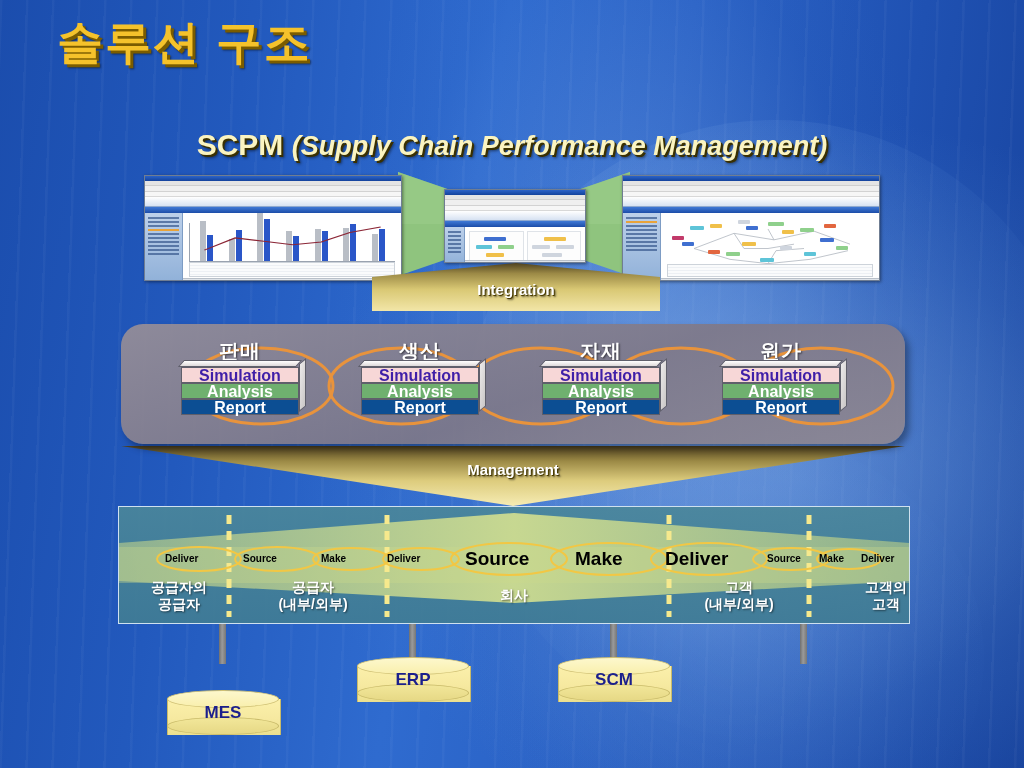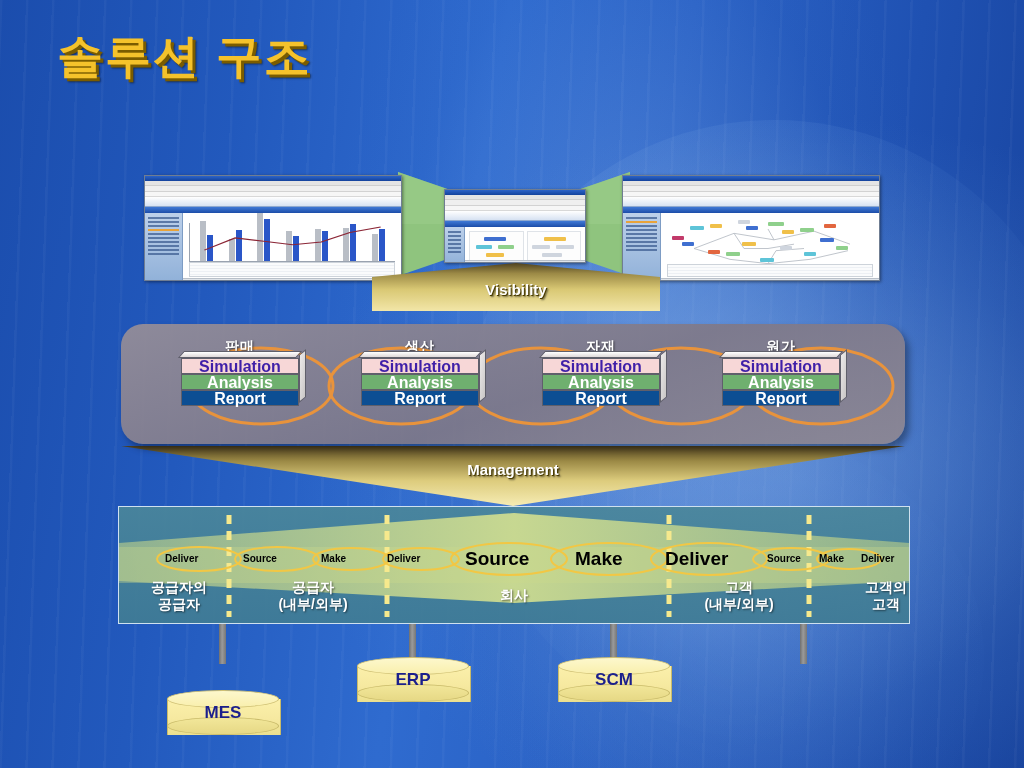--- a/index.html
+++ b/index.html
@@ -21,21 +21,21 @@
     opacity:.8;pointer-events:none;}
   .bgglow{position:absolute;right:-60px;top:120px;width:620px;height:620px;border-radius:50%;
     background:radial-gradient(circle at 40% 40%,rgba(140,180,235,.38),rgba(90,140,215,.12) 55%,rgba(60,110,195,0) 72%);
     pointer-events:none;}
   .bgglow2{position:absolute;right:40px;bottom:-120px;width:520px;height:460px;border-radius:50%;
     background:radial-gradient(circle at 50% 40%,rgba(120,165,230,.30),rgba(70,120,205,.08) 60%,rgba(40,95,185,0) 75%);
     pointer-events:none;}
 
   
   #title{
-    position:absolute;left:57px;top:26px;
+    position:absolute;left:57px;top:12px;
     font-size:46px;font-weight:bold;color:#f5c22b;letter-spacing:2px;
     text-shadow:3px 3px 0 #7a5c00, 4px 4px 2px rgba(0,0,0,.45);
     white-space:nowrap;
   }
   
   #scpm{
     position:absolute;left:0;right:0;top:128px;text-align:center;
     font-size:30px;font-weight:bold;color:#fbf4c0;
     text-shadow:2px 2px 0 #3a3000, 3px 3px 3px rgba(0,0,0,.5);
     white-space:nowrap;
@@ -88,21 +88,21 @@
   #visibility-arrow{position:absolute;left:372px;top:263px;width:288px;height:48px;z-index:3;}
   #visibility-label{position:absolute;left:372px;top:281px;width:288px;text-align:center;z-index:4;
       font-size:15px;font-weight:bold;color:#ffffff;text-shadow:1px 1px 0 #4a3c00,2px 2px 2px rgba(0,0,0,.55);}
 
   
   #mid-panel{position:absolute;left:121px;top:324px;width:784px;height:120px;border-radius:22px;
     background:linear-gradient(160deg,rgba(150,142,152,.93),rgba(128,120,134,.90) 55%,rgba(142,135,146,.92));
     box-shadow:4px 5px 7px rgba(0,0,0,.35);z-index:3;overflow:hidden;}
   #mid-rings{position:absolute;left:121px;top:324px;width:784px;height:120px;z-index:4;pointer-events:none;}
   .pillar{position:absolute;z-index:5;width:140px;}
-  .pillar .ptitle{text-align:center;font-size:14px;font-weight:bold;color:#ffffff;
+  .pillar .ptitle{text-align:center;font-size:20px;font-weight:bold;color:#ffffff;
       text-shadow:1px 1px 2px rgba(0,0,0,.6);margin-bottom:2px;letter-spacing:1px;}
   .stack{position:relative;width:118px;margin:0 auto;}
   .stack .face{position:relative;width:118px;height:16px;line-height:16px;text-align:center;
       font-size:16px;font-weight:bold;border:1px solid #5f5f6b;box-sizing:border-box;}
   .stack .f-sim{background:#f7d7d7;color:#3f1fa8;}
   .stack .f-ana{background:#6fb06f;color:#ffffff;}
   .stack .f-rep{background:#0c4e93;color:#ffffff;}
   .stack .side3d{position:absolute;right:-7px;top:-6px;width:7px;height:48px;
       background:linear-gradient(100deg,#eceaea,#c9c6c6);border:1px solid #5f5f6b;
       transform:skewY(-40deg);box-sizing:border-box;}
@@ -144,20 +144,23 @@
 </head>
 <body>
 
 <div id="slide">
   <div class="bgstreaks"></div>
   <div class="bgglow"></div>
   <div class="bgglow2"></div>
 
   <div id="title">솔루션 구조</div>
 
+  <div id="scpm">
+    <span>SCPM </span><span class="sub">(Supply Chain Performance Management)</span>
+  </div>
 
   <svg id="bowtie-left" class="bowtie" viewBox="0 0 64 104" preserveAspectRatio="none">
     <polygon points="0,0 64,22 64,82 0,104" fill="#8fc47e"></polygon>
     <polygon points="0,0 64,22 64,52 0,52" fill="#9ccd8a" opacity=".55"></polygon>
   </svg>
   <svg id="bowtie-right" class="bowtie" viewBox="0 0 64 104" preserveAspectRatio="none">
     <polygon points="64,0 0,22 0,82 64,104" fill="#8fc47e"></polygon>
     <polygon points="64,0 0,22 0,52 64,52" fill="#9ccd8a" opacity=".55"></polygon>
   </svg>
 
@@ -320,21 +323,21 @@
     <defs>
       <linearGradient id="goldGrad" x1="0" y1="0" x2="0" y2="1">
         <stop offset="0%" stop-color="#4f4220"></stop>
         <stop offset="22%" stop-color="#9c8a46"></stop>
         <stop offset="55%" stop-color="#d9c874"></stop>
         <stop offset="100%" stop-color="#f2e6a8"></stop>
       </linearGradient>
     </defs>
     <polygon points="0,14 144,0 288,14 288,48 0,48" fill="url(#goldGrad)"></polygon>
   </svg>
-  <div id="visibility-label">Visibility</div>
+  <div id="visibility-label">Integration</div>
 
   <div id="mid-panel"></div>
   <svg id="mid-rings" viewBox="0 0 784 120">
     <g fill="none" stroke="#e8933c" stroke-width="3">
       <ellipse cx="140" cy="62" rx="72" ry="38"></ellipse>
       <ellipse cx="280" cy="62" rx="72" ry="38"></ellipse>
       <ellipse cx="420" cy="62" rx="72" ry="38"></ellipse>
       <ellipse cx="560" cy="62" rx="72" ry="38"></ellipse>
       <ellipse cx="700" cy="62" rx="72" ry="38"></ellipse>
     </g>

